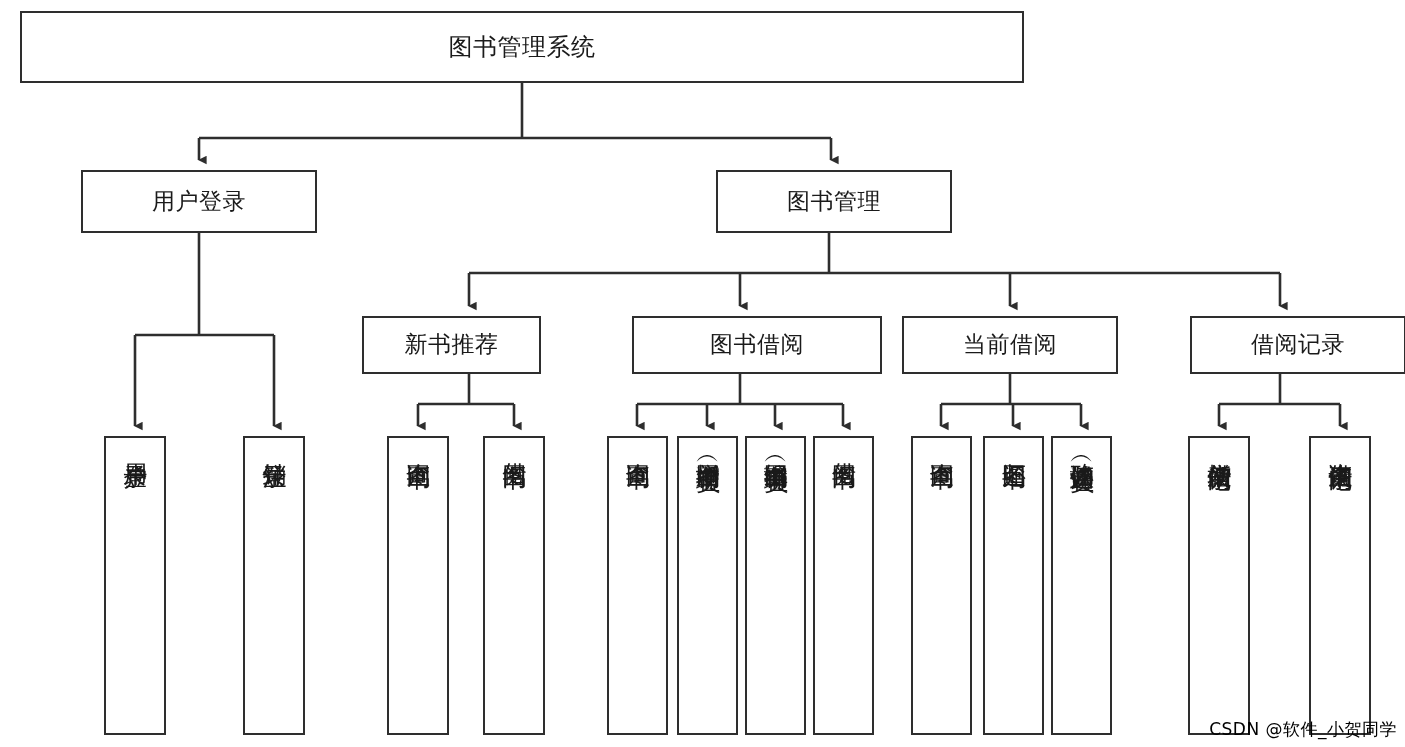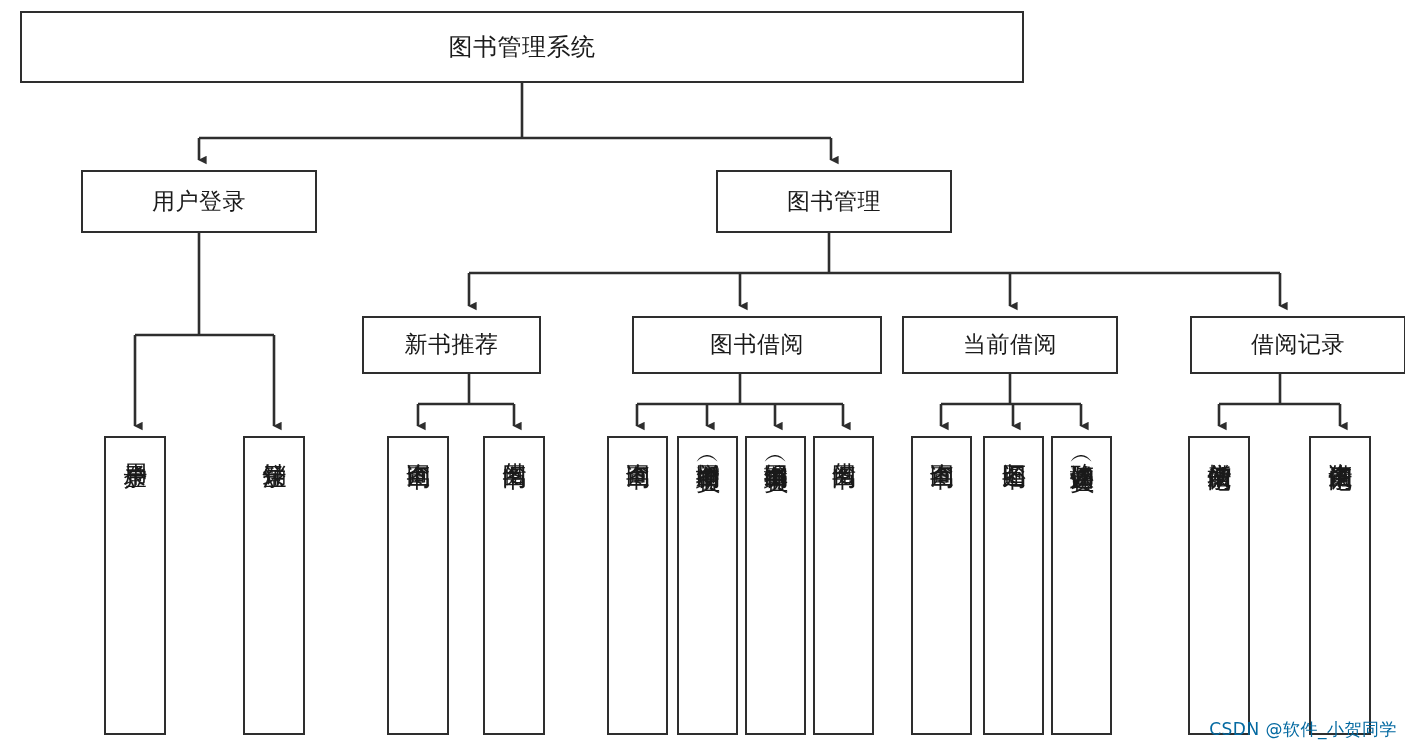--- a/index.html
+++ b/index.html
@@ -61,21 +61,21 @@
     max-height: 100%;
   }
   .node.title .node-label {
     font-size: 24px;
   }
   .watermark {
     position: absolute;
     right: 8px;
     bottom: 6px;
     font-size: 17px;
-    color: #0369a1;
+    color: #000000;
     letter-spacing: 0.5px;
     z-index: 5;
     white-space: nowrap;
     font-family: "DejaVu Sans", "Liberation Sans", sans-serif;
   }
 </style>
 </head>
 <body>
 
 <div id="diagram-root">

